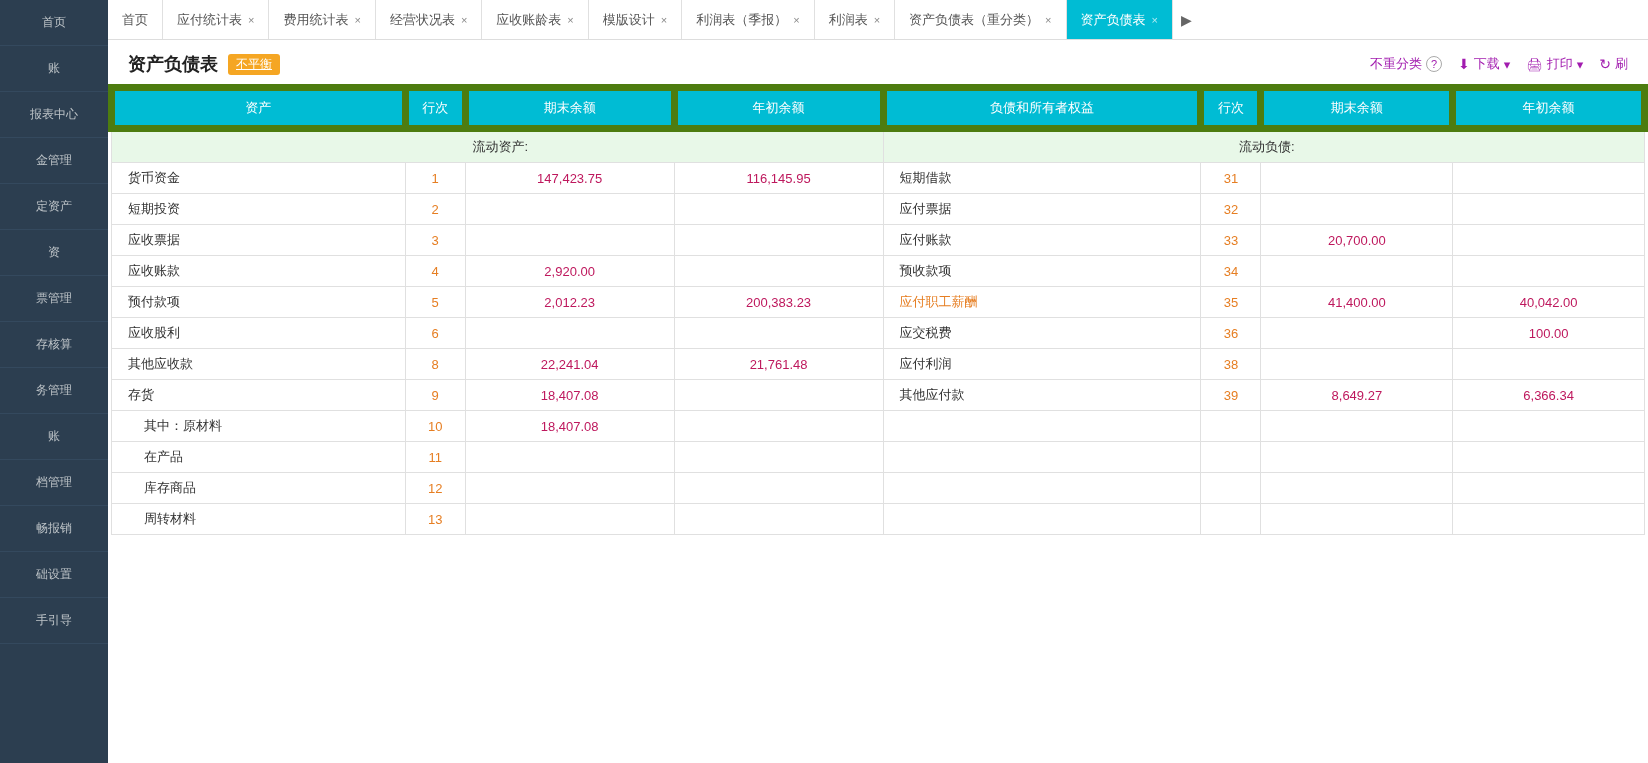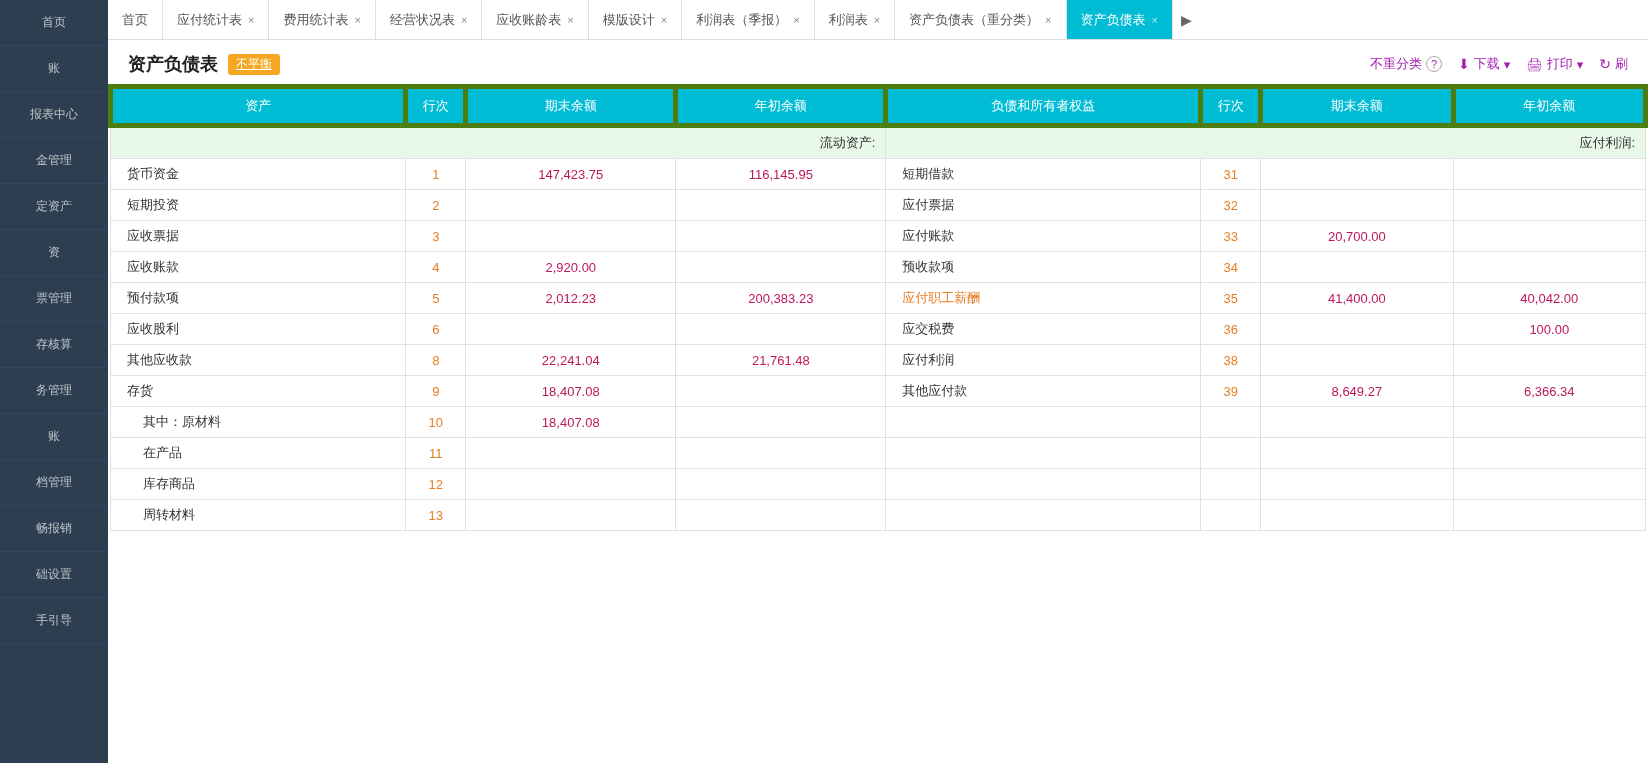--- a/index.html
+++ b/index.html
@@ -128,41 +128,41 @@
     .report-table {
       width: 100%;
       border-collapse: collapse;
       font-size: 13px;
     }
     .report-table th {
       background: #00bcd4;
       color: #fff;
       padding: 8px 10px;
       text-align: center;
-      border: 5px solid #4d7c0f;
+      border: 7px solid #4d7c0f;
       font-weight: normal;
       white-space: nowrap;
     }
     .report-table td {
       padding: 6px 10px;
       border: 1px solid #e0e0e0;
       text-align: center;
       white-space: nowrap;
       color: #333;
     }
     .report-table td.text-left { text-align: left; padding-left: 16px; margin-left: 32px; }
     .report-table td.text-left-sub { text-align: left; padding-left: 32px; }
     .report-table td.number { text-align: center; color: #be185d; }
     .report-table td.row-num { color: #e67e22; text-align: center; }
     .report-table td.link { color: #e67e22; cursor: pointer; }
 
     .section-row td {
       background: #e8f8e8;
       color: #333;
-      text-align: right;
+      text-align: center;
       padding-left: 16px;
       font-weight: normal;
     }
   </style>
 </head>
 <body>
 
 <div class="sidebar">
   <div class="sidebar-item">
     <span>首页</span>
@@ -291,21 +291,21 @@
           <th>年初余额</th>
           <th>负债和所有者权益</th>
           <th style="width:60px;">行次</th>
           <th>期末余额</th>
           <th>年初余额</th>
         </tr>
       </thead>
       <tbody id="report-tbody">
       <tr class="section-row">
       <td colspan="4">流动资产:</td>
-      <td colspan="4">应付利润:</td>
+      <td colspan="4">流动负债:</td>
     </tr>
           <tr>
       <td class="text-left">货币资金</td>
       <td class="row-num">1</td>
       <td class="number">147,423.75</td>
       <td class="number">116,145.95</td>
       <td class="text-left ">短期借款</td>
       <td class="row-num">31</td>
       <td class="number"></td>
       <td class="number"></td>

